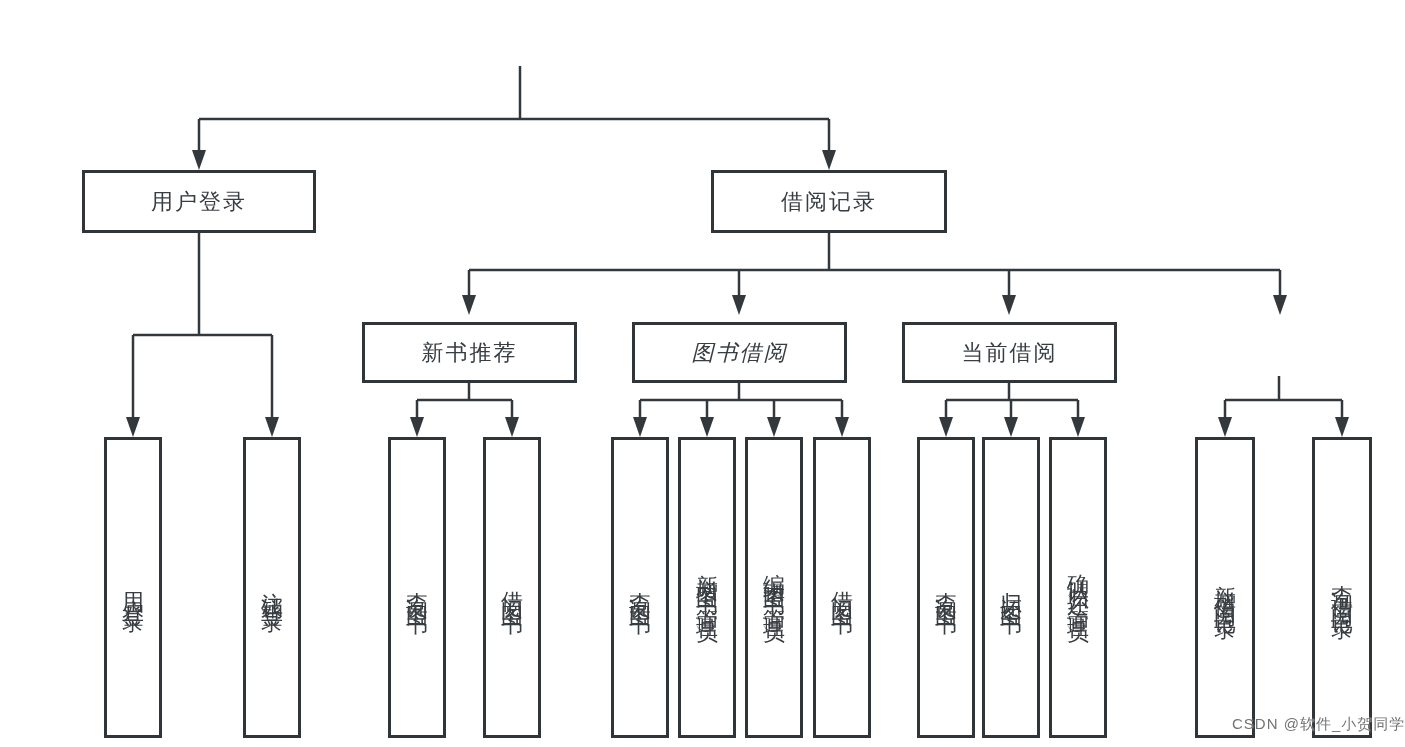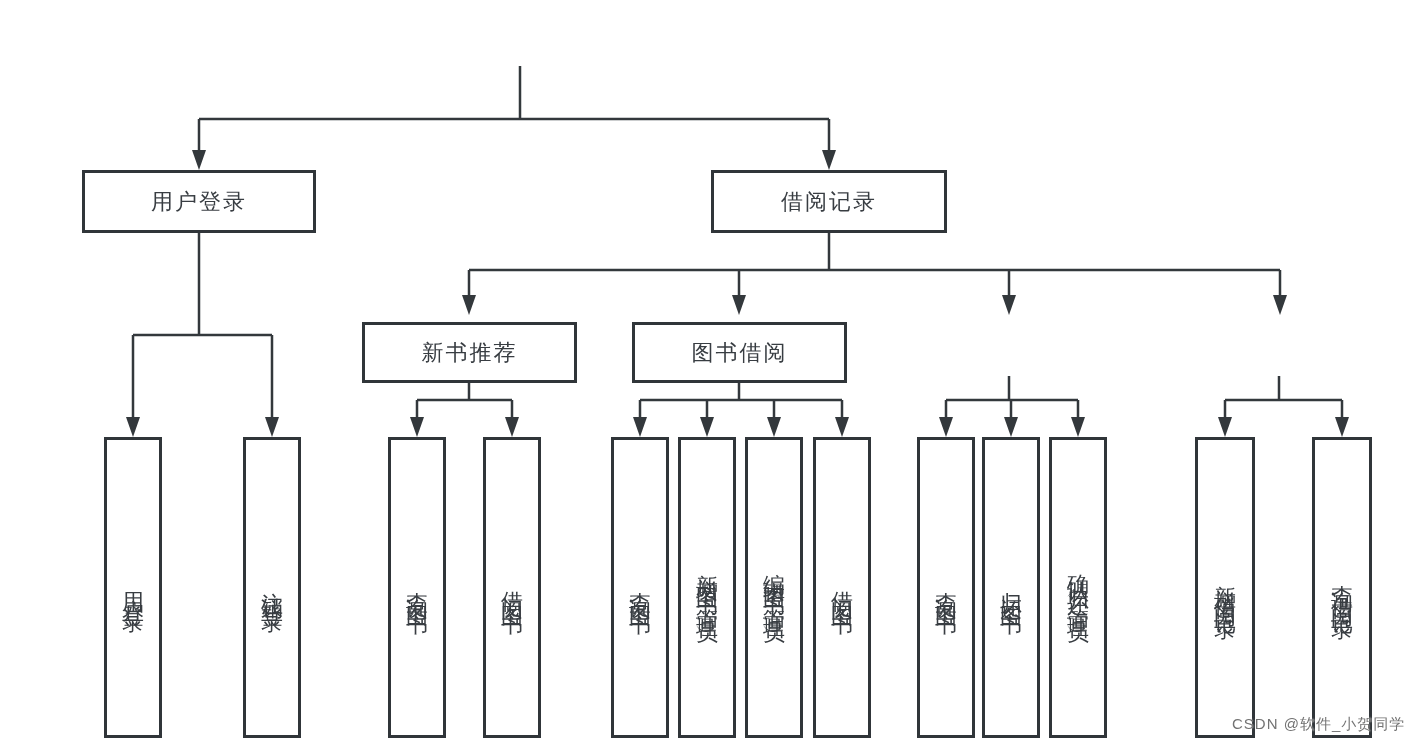--- a/index.html
+++ b/index.html
@@ -27,21 +27,21 @@
     color: #383d42;
     font-size: 22px;
     letter-spacing: 2px;
     white-space: nowrap;
   }
   .node.root   { left: 22px;  top: 12px;  width: 996px; height: 54px; }
   .node.lv2a   { left: 82px;  top: 170px; width: 234px; height: 63px; }
   .node.lv2b   { left: 711px; top: 170px; width: 236px; height: 63px; }
   .node.lv3    { top: 322px;  width: 215px; height: 61px; }
   .node.lv3.p1 { left: 362px; }
-  .node.lv3.p2 { left: 632px; }
+  .node.lv3.p2 { left: 632px; font-style: italic; }
   .node.lv3.p3 { left: 902px; }
   .node.lv3.p4 { left: 1172px; }
   .node.leaf   { top: 437px; width: 58px; height: 301px; }
   .node.leaf span {
     writing-mode: vertical-rl;
     text-orientation: mixed;
     letter-spacing: 7px;
     line-height: 1;
     white-space: nowrap;
   }
@@ -125,20 +125,23 @@
   <div class="node lv2b">
     <span>借阅记录</span>
   </div>
 
   <div class="node lv3 p1">
     <span>新书推荐</span>
   </div>
   <div class="node lv3 p2">
     <span>图书借阅</span>
   </div>
+  <div class="node lv3 p3">
+    <span>当前借阅</span>
+  </div>
 
   <div class="node leaf a1">
     <span>用户登录</span>
   </div>
   <div class="node leaf a2">
     <span>注销登录</span>
   </div>
 
   <div class="node leaf b1">
     <span>查询图书</span>

